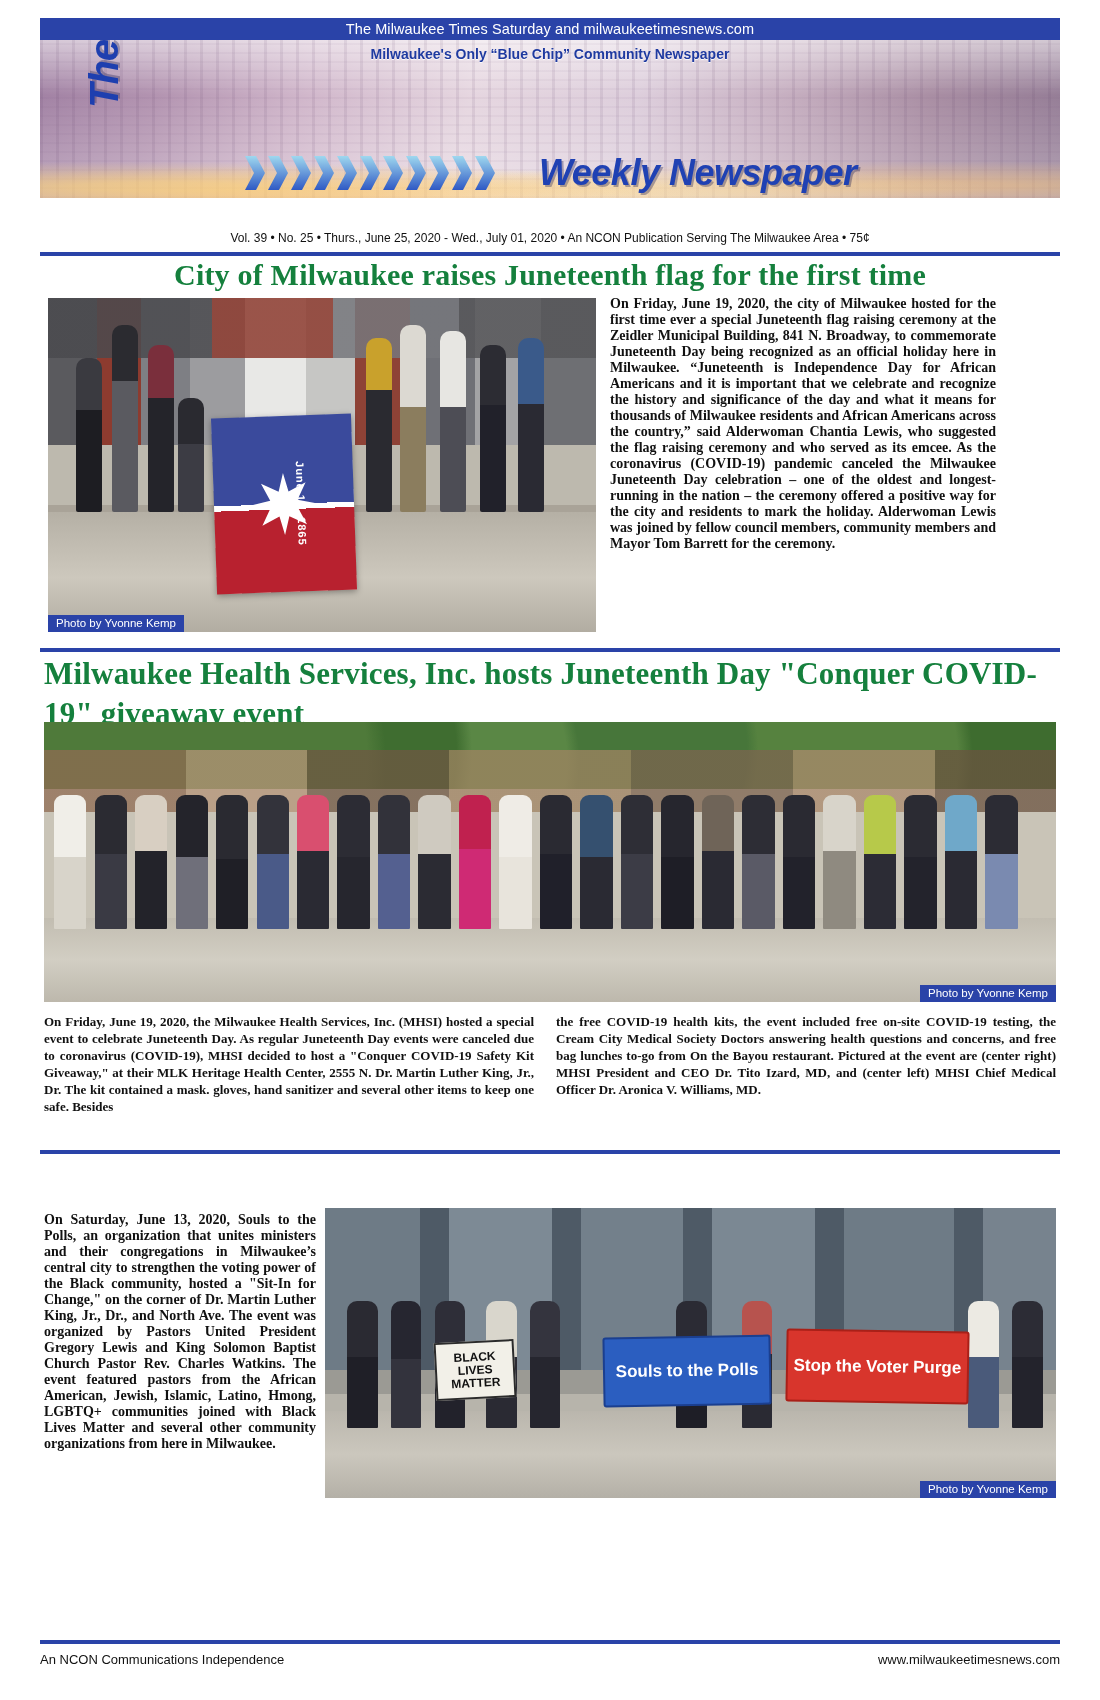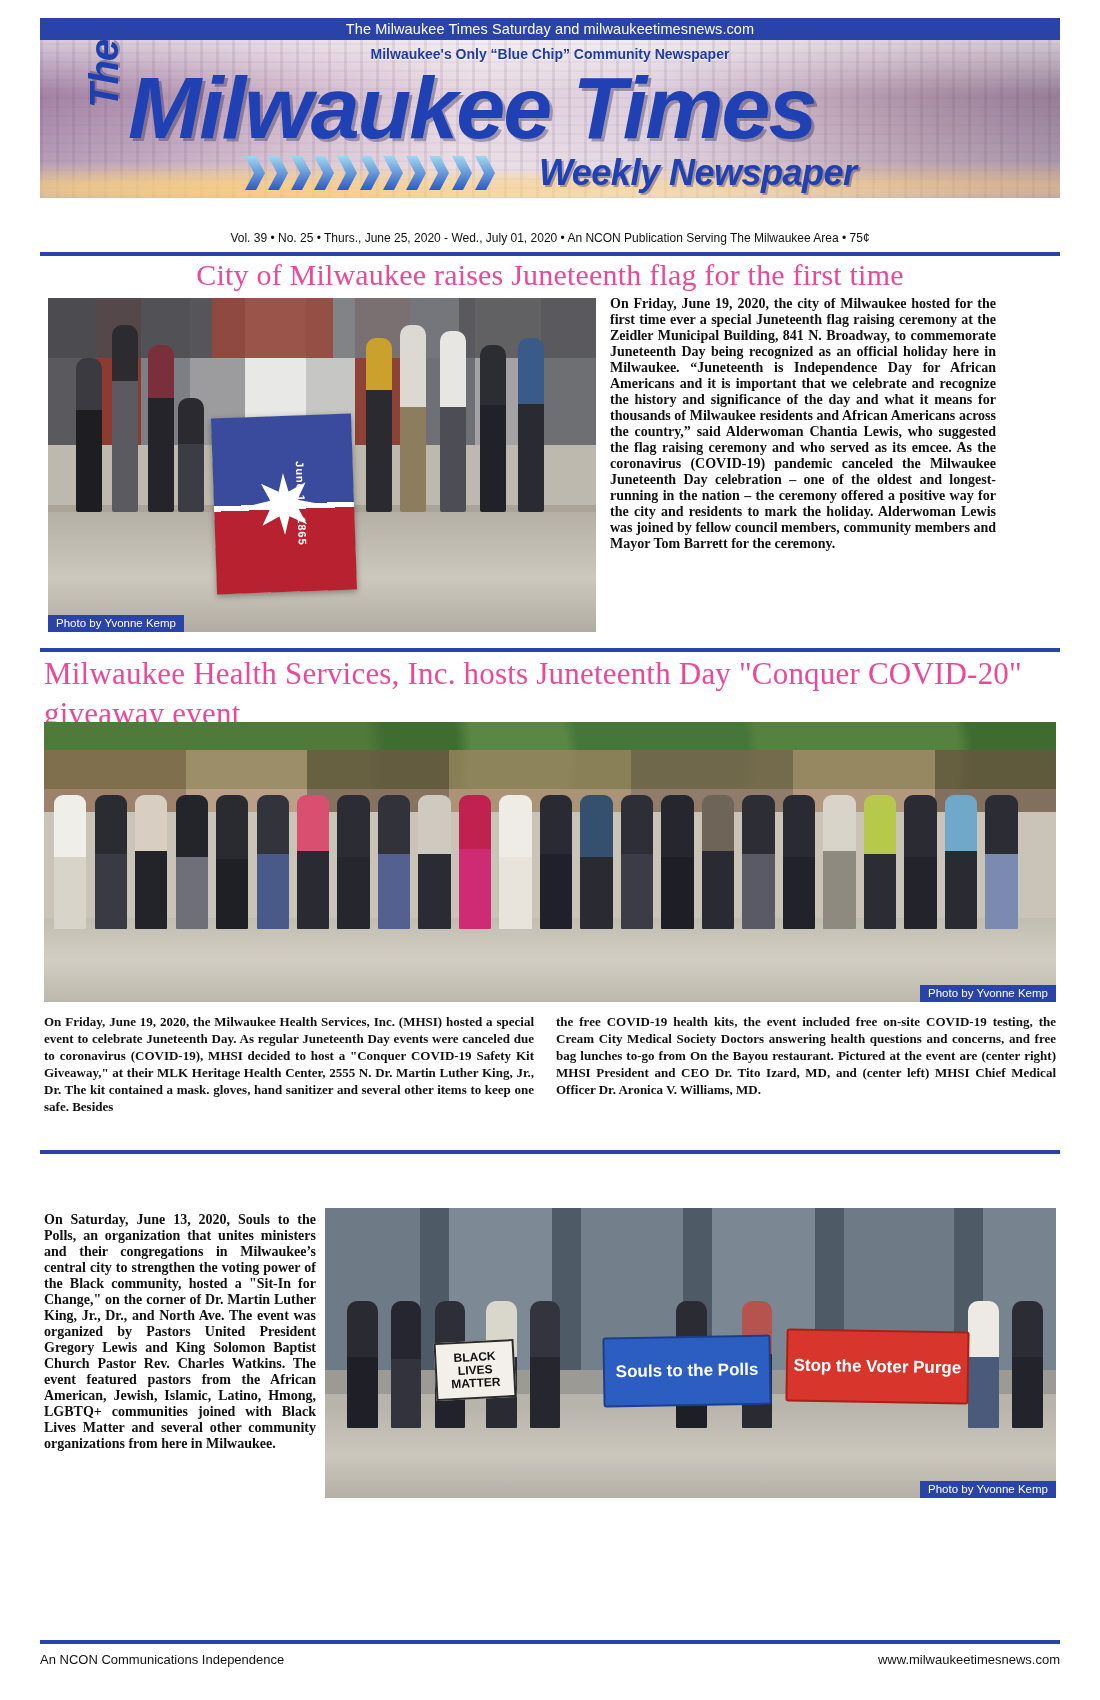--- a/index.html
+++ b/index.html
@@ -81,21 +81,21 @@
   
   .dateline{
     position:absolute; left:40px; top:224px; width:1020px; height:28px;
     font-family:"Liberation Sans", sans-serif; font-size:12px; color:#111;
     display:flex; align-items:center; justify-content:center;
   }
   .hr-thick{ position:absolute; left:40px; width:1020px; height:4px; background:#2a43a8; }
 
   
   .headline{
-    font-family:"Liberation Serif", serif; font-weight:normal; color:#ec4899;
+    font-family:"Liberation Serif", serif; font-weight:bold; color:#15803d;
     letter-spacing:.2px;
   }
   .h1-center{ position:absolute; left:40px; width:1020px; text-align:center; font-size:30px; }
   .h2-left{ position:absolute; left:44px; width:1012px; text-align:left; font-size:31px; line-height:40px; }
 
   
   .body-col{
     position:absolute;
     font-family:"Liberation Serif", serif; font-weight:bold;
     font-size:14px; line-height:16px; color:#111;
@@ -232,21 +232,20 @@
 </head>
 <body>
 
 <div class="page">
 
   <div class="masthead">
     <div class="mast-topbar">The Milwaukee Times Saturday and milwaukeetimesnews.com</div>
     <div class="mast-photo">
       <div class="mast-tagline">Milwaukee's Only “Blue Chip” Community Newspaper</div>
       <div class="mast-the">The</div>
-      <div class="mast-title">Milwaukee Times</div>
       <div class="mast-chevrons">
         <span class="chev"></span>
           <span class="chev"></span>
           <span class="chev"></span>
         <span class="chev"></span>
           <span class="chev"></span>
           <span class="chev"></span>
         <span class="chev"></span>
           <span class="chev"></span>
           <span class="chev"></span>
@@ -281,21 +280,21 @@
       <div class="star"></div>
       <div class="flagtext">June 19, 1865</div>
     </div>
     <div class="credit" style="left:0; bottom:0;">Photo by Yvonne Kemp</div>
   </div>
 
   <div class="body-col" style="left:610px; top:296px; width:386px;">On Friday, June 19, 2020, the city of Milwaukee hosted for the first time ever a special Juneteenth flag raising ceremony at the Zeidler Municipal Building, 841 N. Broadway, to commemorate Juneteenth Day being recognized as an official holiday here in Milwaukee. “Juneteenth is Independence Day for African Americans and it is important that we celebrate and recognize the history and significance of the day and what it means for thousands of Milwaukee residents and African Americans across the country,” said Alderwoman Chantia Lewis, who suggested the flag raising ceremony and who served as its emcee. As the coronavirus (COVID-19) pandemic canceled the Milwaukee Juneteenth Day celebration – one of the oldest and longest-running in the nation – the ceremony offered a positive way for the city and residents to mark the holiday. Alderwoman Lewis was joined by fellow council members, community members and Mayor Tom Barrett for the ceremony.</div>
 
   <div class="hr-thick" style="top:648px;"></div>
 
-  <div class="headline h2-left" style="top:654px;">Milwaukee Health Services, Inc. hosts Juneteenth Day "Conquer COVID-20" giveaway event</div>
+  <div class="headline h2-left" style="top:654px;">Milwaukee Health Services, Inc. hosts Juneteenth Day "Conquer COVID-19" giveaway event</div>
 
   <div class="photo" id="photo2">
     <div class="trees"></div>
     <div class="bldgs"></div>
     <div class="ground"></div>
     <div class="crowd">
       <div class="p" style="left:1%;  background:linear-gradient(180deg,#f0eee8 0 46%, #d8d4ca 46% 100%);"></div>
       <div class="p" style="left:5%;  background:linear-gradient(180deg,#2b2b32 0 44%, #3a3a44 44% 100%);"></div>
       <div class="p" style="left:9%;  background:linear-gradient(180deg,#d8cfc2 0 42%, #23232a 42% 100%);"></div>
       <div class="p" style="left:13%; background:linear-gradient(180deg,#24242b 0 46%, #6f6f7a 46% 100%);"></div>

